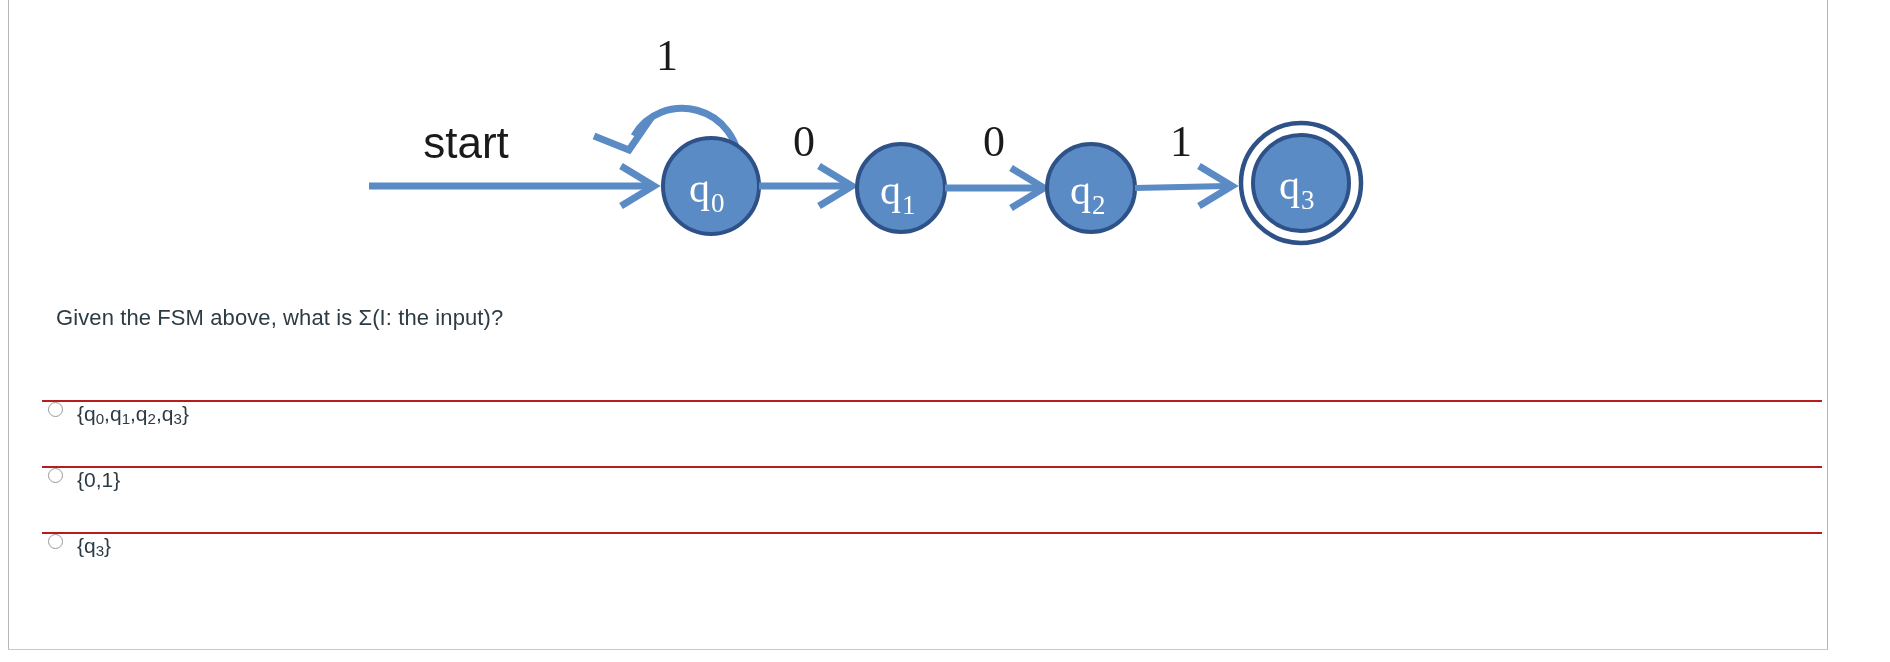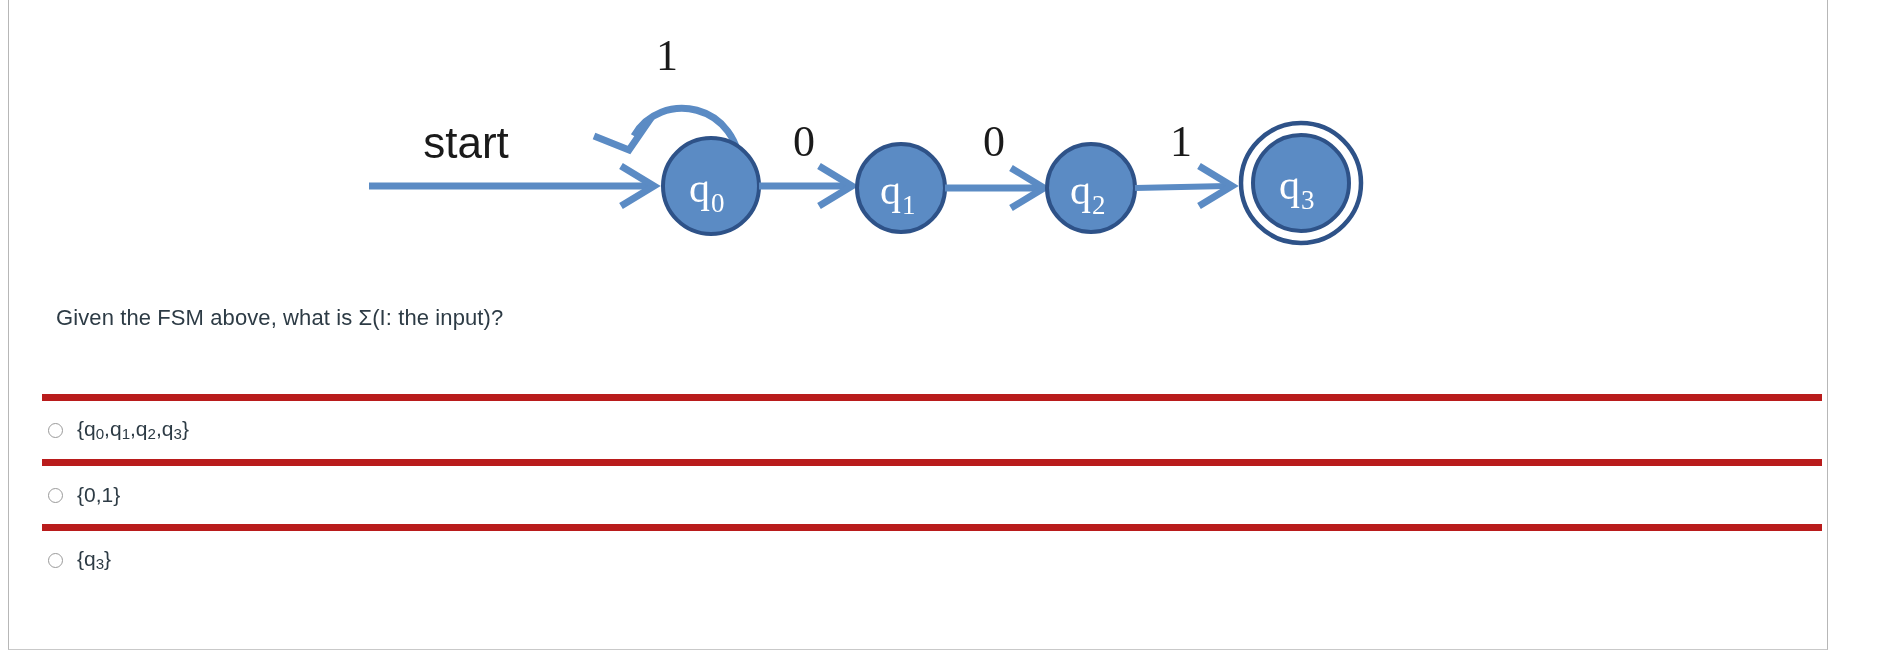--- a/index.html
+++ b/index.html
@@ -104,24 +104,25 @@
   
   #answers-list {
     position: absolute;
     left: 33px;
     top: 394px;
     width: 1780px;
   }
   .answer-row {
     position: relative;
     height: 58px;
-    border-top: 7px solid #b91c1c;
+    border-top: 2px solid #b91c1c;
     display: flex;
-    align-items: center;
+    align-items: flex-start;
     cursor: pointer;
+    margin-top: 6px;
   }
   .answer-radio {
     width: 15px;
     height: 15px;
     border: 1.5px solid #9a9a9a;
     border-radius: 50%;
     box-sizing: border-box;
     flex: 0 0 auto;
     margin-left: 6px;
     margin-right: 14px;

